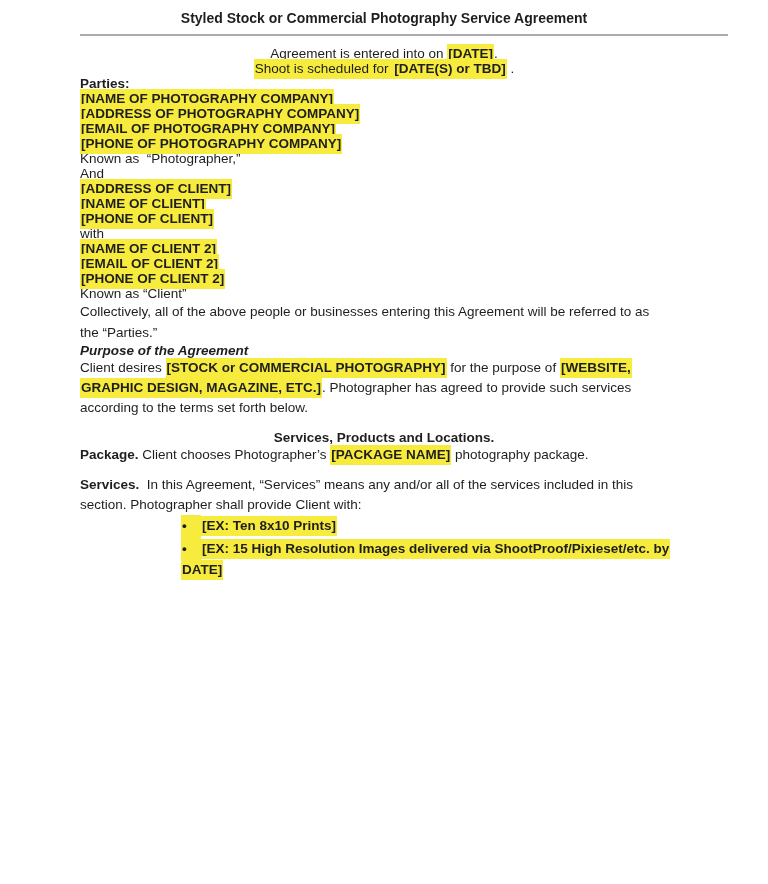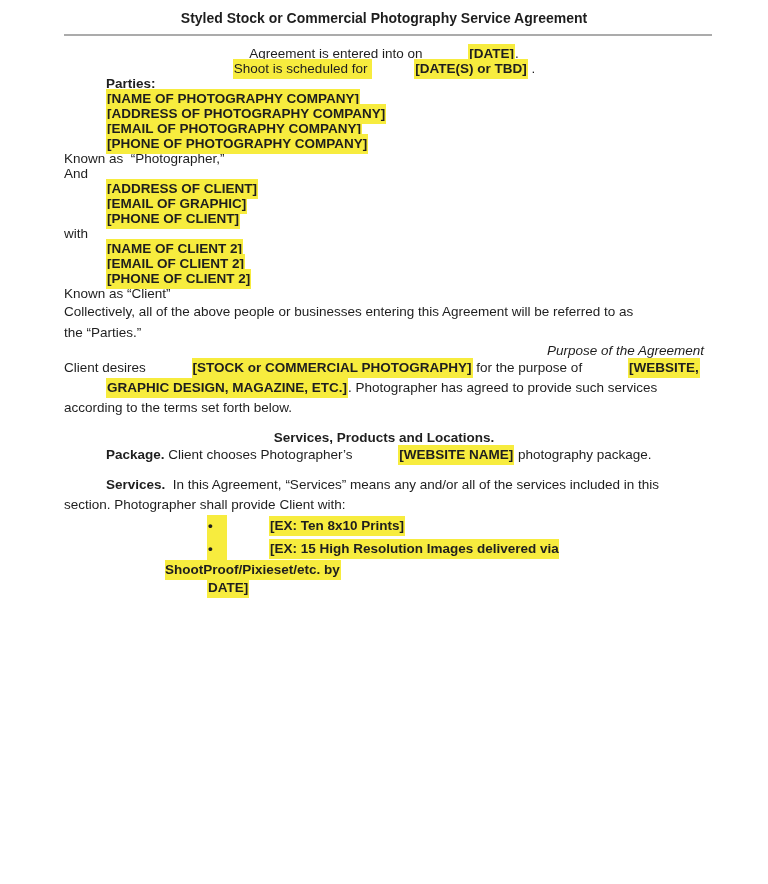--- a/index.html
+++ b/index.html
@@ -1,35 +1,35 @@
 <!DOCTYPE html>
 <html style="--hl: #f7ec3e; --text: #1e1e1e; --rule: #ababab;"><head>
 <meta charset="utf-8">
 <style>
   html,body{margin:0;padding:0;background:#ffffff;}
   .page{
     width:768px;height:884px;box-sizing:border-box;
-    padding:10px 64px 0;background:#ffffff;overflow:hidden;
+    padding:10px 80px 0;background:#ffffff;overflow:hidden;
     font-family:"Liberation Sans", sans-serif;
     font-size:13.5px;color:var(--text,#1e1e1e);
   }
   .title{font-size:14px;font-weight:bold;text-align:center;margin:0;line-height:16px;}
   .rule{border:none;border-top:2px solid var(--rule,#ababab);width:648px;margin:8px auto 10px;}
   #doc-body p{margin:0;}
   .center-line{text-align:center;line-height:15px;margin-bottom:11px;}
   .line{line-height:15px;margin-bottom:11px;margin-left:19px;}
   .center-para{text-align:left;line-height:21px;margin-bottom:6px;}
-  .heading-italic{text-align:right;font-weight:normal;font-style:italic;line-height:15px;margin-bottom:11px;}
+  .heading-italic{text-align:left;font-weight:bold;font-style:italic;line-height:15px;margin-bottom:11px;}
   .heading-bold{text-align:center;font-weight:bold;line-height:15px;margin-bottom:27px;}
   .para{line-height:20px;margin-left:19px;margin-bottom:12px;}
   .mb0{margin-bottom:0 !important;}
   .mb10{margin-bottom:10px !important;}
   .mb12{margin-bottom:12px !important;}
   .mb17{margin-bottom:17px !important;}
-  .b{font-weight:bold;margin-left:42px;}
+  .b{font-weight:bold;}
   .hl{background:var(--hl,#f7ec3e);padding:2px 1px 3px;}
   ul.bullets{list-style:none;margin:0 0 0 101px;padding:0;}
   ul.bullets li{line-height:18px;max-width:540px;}
   .marker{display:inline-block;width:18px;}
 </style>
 </head>
 <body>
 
 <div class="page">
   <h1 class="title">Styled Stock or Commercial Photography Service Agreement</h1>
@@ -38,31 +38,31 @@
       <p class="center-line"><span>Agreement is entered into on </span><span class="b hl">[DATE]</span><span>.</span></p>
       <p class="center-line"><span class="hl">Shoot is scheduled for </span><span class="b hl">[DATE(S) or TBD]</span><span> .</span></p>
       <p class="line"><span class="b">Parties:</span></p>
       <p class="line"><span class="b hl">[NAME OF PHOTOGRAPHY COMPANY]</span></p>
       <p class="line"><span class="b hl">[ADDRESS OF PHOTOGRAPHY COMPANY]</span></p>
       <p class="line"><span class="b hl">[EMAIL OF PHOTOGRAPHY COMPANY]</span></p>
       <p class="line"><span class="b hl">[PHONE OF PHOTOGRAPHY COMPANY]</span></p>
       <p class="line"><span>Known as&nbsp; “Photographer,”</span></p>
       <p class="line"><span>And</span></p>
       <p class="line"><span class="b hl">[ADDRESS OF CLIENT]</span></p>
-      <p class="line"><span class="b hl">[EMAIL OF GRAPHIC]</span></p>
+      <p class="line"><span class="b hl">[NAME OF CLIENT]</span></p>
       <p class="line"><span class="b hl">[PHONE OF CLIENT]</span></p>
       <p class="line"><span>with</span></p>
       <p class="line"><span class="b hl">[NAME OF CLIENT 2]</span></p>
       <p class="line"><span class="b hl">[EMAIL OF CLIENT 2]</span></p>
       <p class="line"><span class="b hl">[PHONE OF CLIENT 2]</span></p>
       <p class="line"><span>Known as “Client”</span></p>
       <p class="center-para"><span>Collectively, all of the above people or businesses entering this Agreement will be referred to as</span><br><span>the “Parties.”</span></p>
       <p class="heading-italic"><span>Purpose of the Agreement</span></p>
       <p class="para mb12"><span>Client desires </span><span class="b hl">[STOCK or COMMERCIAL PHOTOGRAPHY]</span><span> for the purpose of </span><span class="b hl">[WEBSITE,</span><br><span class="b hl">GRAPHIC DESIGN, MAGAZINE, ETC.]</span><span>. Photographer has agreed to provide such services</span><br><span>according to the terms set forth below.</span></p>
       <p class="heading-bold"><span>Services, Products and Locations.</span></p>
-      <p class="para mb10"><span class="b">Package.</span><span> Client chooses Photographer’s </span><span class="b hl">[WEBSITE NAME]</span><span> photography package.</span></p>
+      <p class="para mb10"><span class="b">Package.</span><span> Client chooses Photographer’s </span><span class="b hl">[PACKAGE NAME]</span><span> photography package.</span></p>
       <p class="para mb0"><span class="b">Services.</span><span>&nbsp; In this Agreement, “Services” means any and/or all of the services included in this</span><br><span>section. Photographer shall provide Client with:</span></p>
       <ul class="bullets">
         <li><span class="marker hl b">•</span><span class="b hl">[EX: Ten 8x10 Prints]</span></li>
         <li><span class="marker hl b">•</span><span class="b hl">[EX: 15 High Resolution Images delivered via ShootProof/Pixieset/etc. by</span><br><span class="b hl">DATE]</span></li>
       </ul>
     </div>
 </div>
 
 </body></html>

